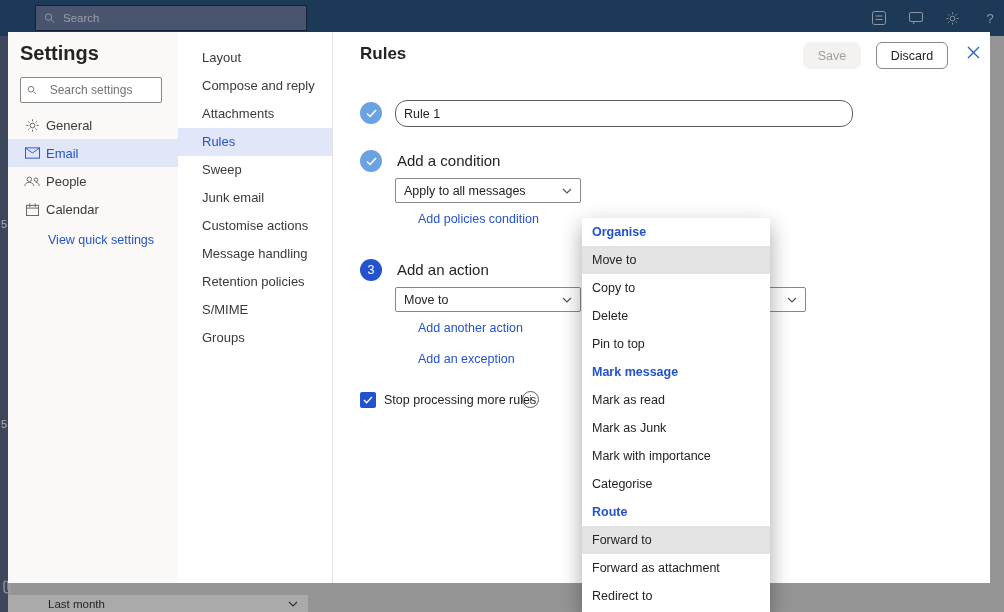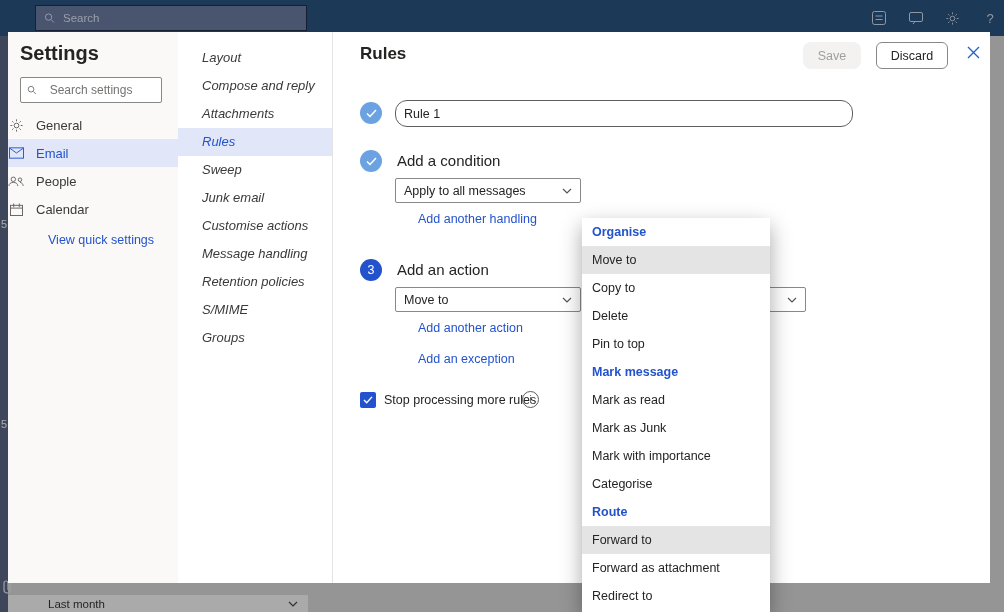--- a/index.html
+++ b/index.html
@@ -30,29 +30,29 @@
 
   .panel-settings{position:absolute;left:0;top:0;width:170px;height:100%;background:#faf9f8;}
   .settings-title{position:absolute;left:12px;top:10px;font-size:20px;font-weight:700;color:#252423;}
   .search-box{position:absolute;left:12px;top:45px;width:142px;height:26px;border:1px solid #8a8886;
               border-radius:2px;background:#fff;display:flex;align-items:center;padding:0 6px;gap:11px;
               box-sizing:border-box;}
   .search-box input{border:none;outline:none;font-size:12px;color:#444;width:100%;background:transparent;
                     font-family:"Liberation Sans",sans-serif;}
   .search-box input::placeholder{color:#757370;}
   .nav-list{position:absolute;left:0;top:79px;width:100%;}
-  .nav-item{height:28px;display:flex;align-items:center;gap:12px;font-size:13px;
+  .nav-item{height:28px;display:flex;align-items:center;padding-left:16px;gap:6px;font-size:13px;
             color:#3b3a39;cursor:pointer;}
   .nav-item .nav-icon{width:16px;height:16px;display:flex;align-items:center;justify-content:center;color:#605e5c;}
   .nav-item.selected{background:#e1e6f8;color:#2353cc;}
   .nav-item.selected .nav-icon{color:#2353cc;}
   .quick-link{position:absolute;left:40px;top:201px;font-size:12.5px;color:#2353cc;cursor:pointer;}
 
   .panel-categories{position:absolute;left:170px;top:0;width:155px;height:100%;background:#fff;
-                    border-right:1px solid #e3e3e3;box-sizing:border-box;font-style:italic;}
+                    border-right:1px solid #e3e3e3;box-sizing:border-box;}
   .cat-list{position:absolute;top:12px;width:100%;}
   .cat-item{height:28px;line-height:28px;padding-left:24px;font-size:13px;color:#3b3a39;cursor:pointer;}
   .cat-item.selected{background:#e1e6f8;color:#2353cc;}
 
   .panel-main{position:absolute;left:325px;top:0;width:657px;height:100%;}
   .main-title{position:absolute;left:27px;top:12px;font-size:17px;font-weight:700;color:#252423;}
   .btn-save{position:absolute;left:470px;top:10px;width:58px;height:27px;background:#f3f2f1;color:#a19f9d;
             font-size:12.5px;border:none;border-radius:8px;font-family:inherit;}
   .btn-discard{position:absolute;left:543px;top:10px;width:72px;height:27px;background:#fff;color:#252423;
                font-size:12.5px;border:1px solid #8a8886;border-radius:6px;font-family:inherit;cursor:pointer;}
@@ -234,21 +234,21 @@
             <polyline points="1,4.5 4,7.5 10,1" fill="none" stroke="#fff" stroke-width="1.5"></polyline>
           </svg>
       </div>
       <div class="section-heading" style="left:64px;top:120px;">Add a condition</div>
       <div class="dropdown" style="left:62px;top:146px;width:186px;">
         <span>Apply to all messages</span>
         <svg width="10" height="6" viewBox="0 0 10 6">
             <polyline points="1,1 5,5 9,1" fill="none" stroke="#555" stroke-width="1.2"></polyline>
           </svg>
       </div>
-      <div class="link" style="left:85px;top:180px;">Add another handling</div>
+      <div class="link" style="left:85px;top:180px;">Add policies condition</div>
 
       <div class="step-circle step-num" style="left:27px;top:227px;">3</div>
       <div class="section-heading" style="left:64px;top:229px;">Add an action</div>
       <div class="dropdown" style="left:62px;top:255px;width:186px;">
         <span>Move to</span>
         <svg width="10" height="6" viewBox="0 0 10 6">
             <polyline points="1,1 5,5 9,1" fill="none" stroke="#555" stroke-width="1.2"></polyline>
           </svg>
       </div>
       <div class="dropdown" style="left:367px;top:255px;width:106px;justify-content:flex-end;">

